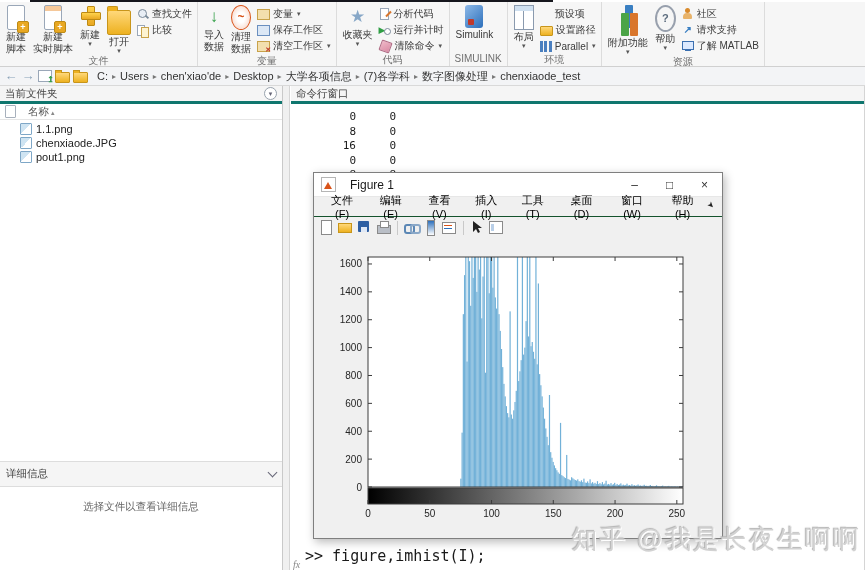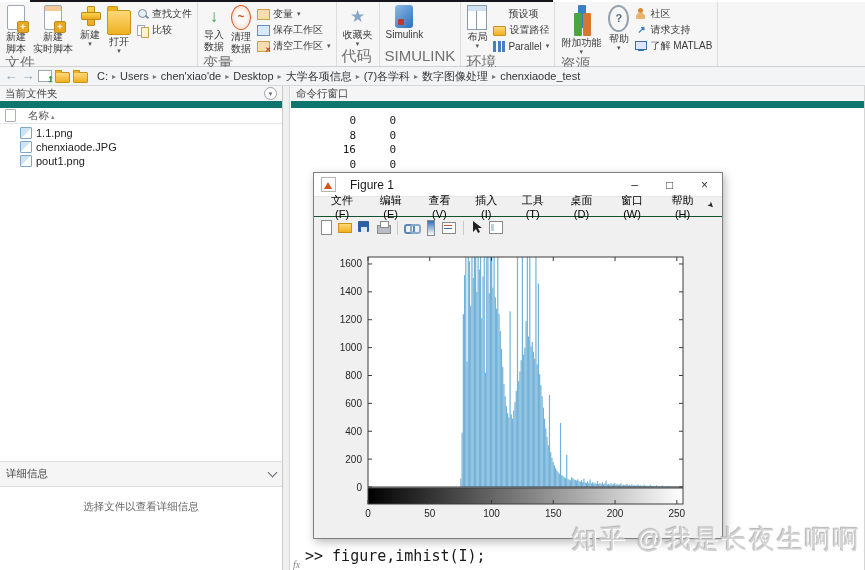--- a/index.html
+++ b/index.html
@@ -8,21 +8,21 @@
   button{font-family:inherit;cursor:default}
 
   
   .top-strip{position:absolute;left:30px;top:0;width:523px;height:2px;background:#15161d;z-index:5}
 
   
   .ribbon{position:absolute;left:0;top:2px;width:865px;height:64px;background:#f6f6f6;
           border-bottom:1px solid #d0d0d0;display:flex;align-items:stretch;z-index:2}
   .rgroup{display:flex;flex-direction:column;border-right:1px solid #dcdcdc;padding:0 3px}
   .rgroup-items{flex:1;display:flex;align-items:flex-start;gap:1px;padding-top:2px}
-  .rgroup-label{font-size:15px;color:#707070;padding:0 2px 2px;white-space:nowrap}
+  .rgroup-label{font-size:10px;color:#707070;text-align:center;padding:0 2px 2px;white-space:nowrap}
   .bigbtn{display:flex;flex-direction:column;align-items:center;background:none;border:none;
           padding:1px 3px 0;font-size:10px;color:#3a3a3a;line-height:1.15}
   .bigbtn .icn{height:23px;display:flex;align-items:center;justify-content:center;margin-bottom:1px}
   .blbl{text-align:center;white-space:pre-line}
   .caret{font-size:7px;color:#555;line-height:6px}
   .scol{display:flex;flex-direction:column;padding-top:3px;gap:2px}
   .sbtn{display:flex;align-items:center;gap:3px;background:none;border:none;font-size:10px;
         color:#3a3a3a;padding:0 2px;height:14px;white-space:nowrap}
   .sbtn .caret{margin-left:1px}
 
@@ -95,21 +95,21 @@
   .nav-folder::before,.crumb-folder::before{content:"";position:absolute;top:-3px;left:-1px;width:5px;height:2px;
       background:#edb120;border:1px solid #c8951a;border-bottom:none}
   .breadcrumb{display:flex;align-items:center;gap:2px;margin-left:4px}
   .crumb{padding:0 2px}
   .crumb-sep{color:#777;font-size:8px}
 
   
   .leftpanel{position:absolute;left:0;top:86px;width:283px;height:484px;background:#fff;border-right:1px solid #c9c9c9;box-sizing:border-box}
   .splitter{position:absolute;left:283px;top:86px;width:7px;height:484px;background:#f0f0f0;border-right:1px solid #d5d5d5;box-sizing:border-box}
   .rightpanel{position:absolute;left:291px;top:86px;width:574px;height:484px;background:#fff;border-right:1px solid #d5d5d5;box-sizing:border-box}
-  .panel-hdr{height:15px;background:#f5f5f5;border-bottom:7px solid #0f766e;font-size:10.5px;color:#444;
+  .panel-hdr{height:15px;background:#f5f5f5;border-bottom:3px solid #0f766e;font-size:10.5px;color:#444;
              display:flex;align-items:center;padding:0 5px;justify-content:space-between}
   .panel-menu{width:11px;height:11px;border:1px solid #98a2ad;border-radius:50%;font-size:7px;color:#667;
               display:flex;align-items:center;justify-content:center;background:#fff}
   .colhdr{height:15px;border-bottom:1px solid #e6e6e6;display:flex;align-items:center;font-size:10.5px;
           color:#555;padding-left:5px;gap:12px}
   .colhdr .doc{width:9px;height:11px;background:#fff;border:1px solid #a7b0bc;border-radius:1px}
   .sort-arrow{font-size:7px;color:#888;margin-left:2px}
   .filelist{list-style:none;margin:2px 0 0;padding:0;font-size:11px;color:#222}
   .filelist li{display:flex;align-items:center;gap:4px;height:14px;padding-left:20px}
   .img-ic{width:10px;height:10px;border:1px solid #7ea7c7;background:linear-gradient(135deg,#cfe4f2 50%,#fff 50%);border-radius:1px;flex:none}
@@ -237,20 +237,35 @@
       </div>
       <div class="rgroup-label">变量</div>
     </div>
     <div class="rgroup">
       <div class="rgroup-items">
         <button class="bigbtn">
           <span class="icn ic-favorites"></span>
           <span class="blbl">收藏夹</span>
           <span class="caret">▾</span>
         </button>
+        <div class="scol">
+          <button class="sbtn">
+            <span class="sicn si-analyze-code"></span>
+            <span class="slbl">分析代码</span>
+          </button>
+          <button class="sbtn">
+            <span class="sicn si-run-time"></span>
+            <span class="slbl">运行并计时</span>
+          </button>
+          <button class="sbtn">
+            <span class="sicn si-clear-commands"></span>
+            <span class="slbl">清除命令</span>
+            <span class="caret">▾</span>
+          </button>
+        </div>
       </div>
       <div class="rgroup-label">代码</div>
     </div>
     <div class="rgroup">
       <div class="rgroup-items">
         <button class="bigbtn">
           <span class="icn ic-simulink"></span>
           <span class="blbl">Simulink</span>
         </button>
       </div>

